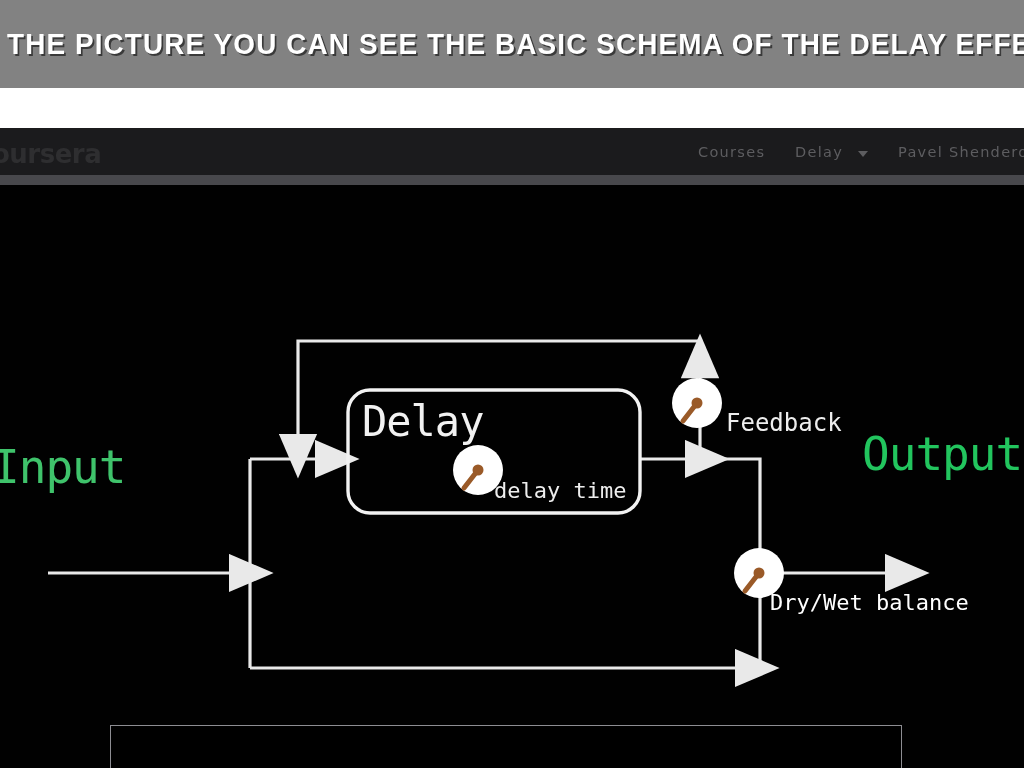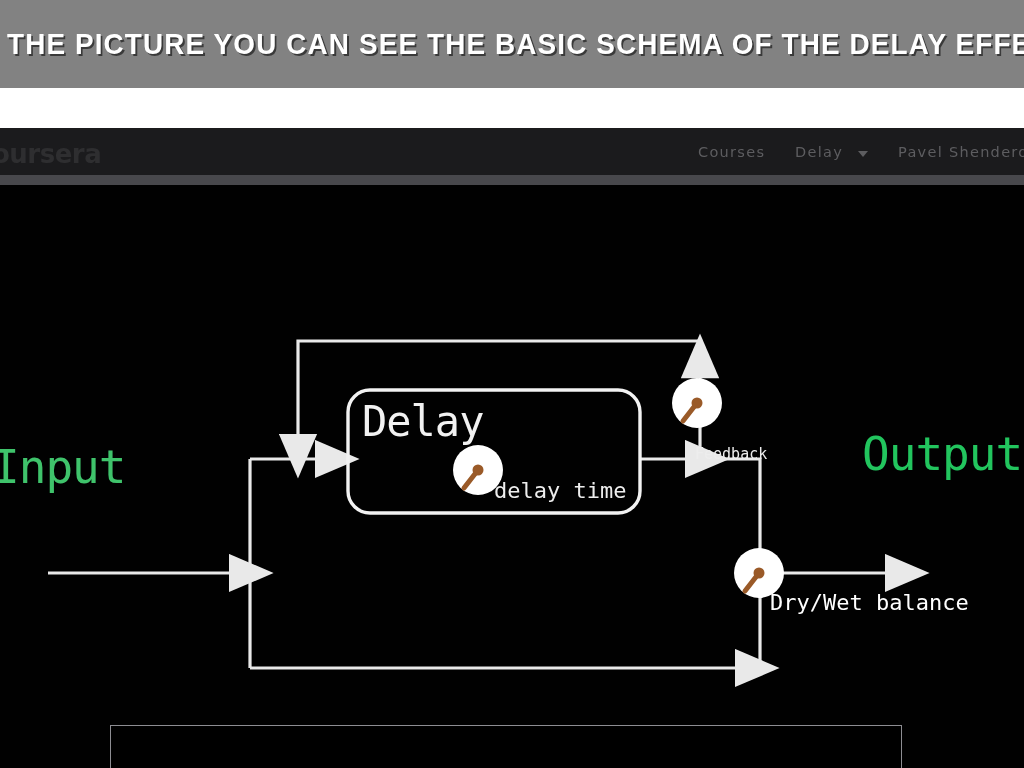--- a/index.html
+++ b/index.html
@@ -143,24 +143,23 @@
     font-size: 42px;
     letter-spacing: -1px;
     color: #f2f2f2;
   }
   #label-delay-time {
     left: 494px; top: 293px;
     font-size: 22px;
     color: #ededed;
   }
   #label-feedback {
-    left: 695px; top: 224px;
-    font-size: 15px;
+    left: 726px; top: 224px;
+    font-size: 24px;
     color: #ededed;
-    margin-top: 36px;
   }
   #label-drywet {
     left: 770px; top: 405px;
     font-size: 22px;
     color: #ffffff;
   }
 
   
   #waveform-panel {
     position: absolute;

